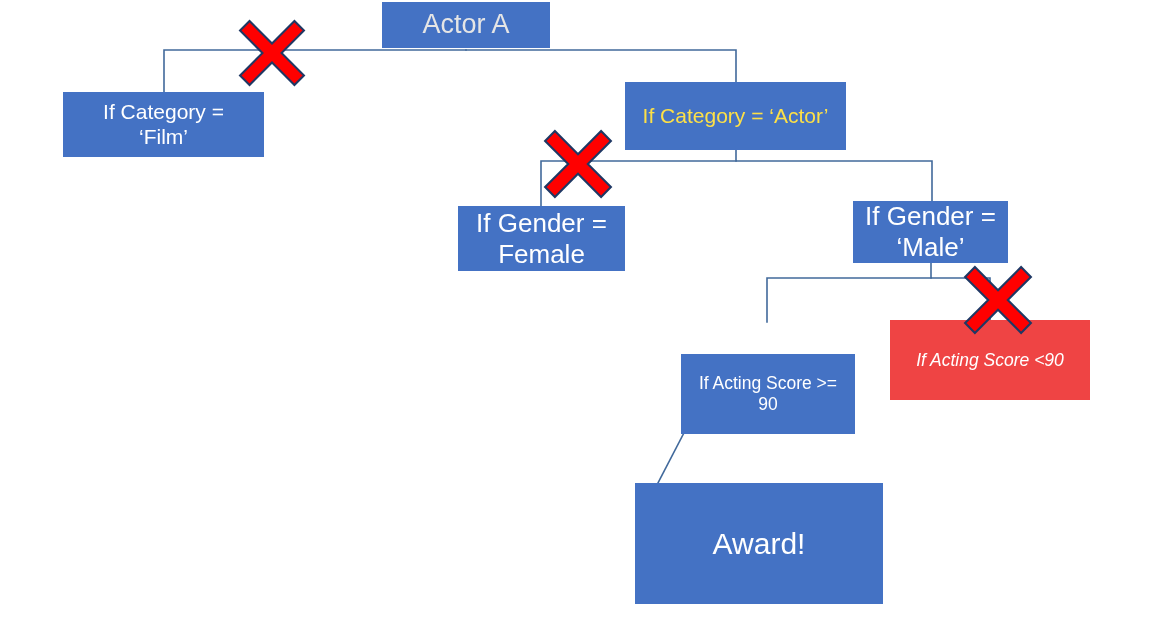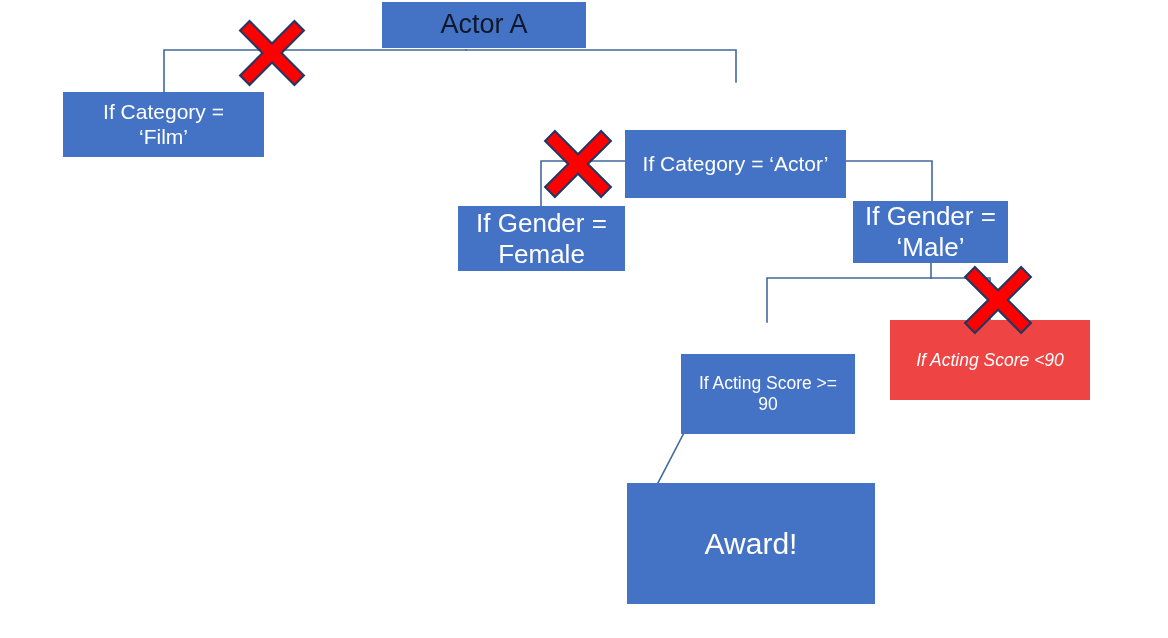--- a/index.html
+++ b/index.html
@@ -43,20 +43,21 @@
     font-size: 21px;
   }
   .node-l2 {
     font-size: 26px;
   }
   .node-l3 {
     font-size: 17.5px;
   }
   .node-leaf {
     font-size: 30px;
+    margin-left: 8px;
   }
   .xmark {
     position: absolute;
     pointer-events: none;
   }
 </style>
 </head>
 <body>
 
 <div id="canvas">
@@ -67,24 +68,24 @@
         <polyline points="466,50 736,50 736,82"></polyline>
         <polyline points="541,206 541,161 736,161"></polyline>
         <polyline points="736,150 736,161 932,161 932,201"></polyline>
         <polyline points="767,322 767,278 931,278"></polyline>
         <polyline points="931,263 931,278 990,278 990,320"></polyline>
         <polyline points="700,402 658,483"></polyline>
       </g>
   </svg>
 
   <div id="node-layer">
-      <div class="node node-root" style="left: 382px; top: 2px; width: 204px; height: 46px; background: rgb(68, 114, 196); color: #0f172a;"><span>Actor A</span></div>
+      <div class="node node-root" style="left: 382px; top: 2px; width: 168px; height: 46px; background: rgb(68, 114, 196); color: #e5e5e5;"><span>Actor A</span></div>
       <div class="node node-l1" style="left: 63px; top: 92px; width: 201px; height: 65px; background: rgb(68, 114, 196); color: rgb(255, 255, 255);"><span>If Category =
 ‘Film’</span></div>
-      <div class="node node-l1" style="left: 625px; top: 82px; width: 221px; height: 68px; background: rgb(68, 114, 196); color: #ffffff; margin-top: 48px;"><span>If Category = ‘Actor’</span></div>
+      <div class="node node-l1" style="left: 625px; top: 82px; width: 221px; height: 68px; background: rgb(68, 114, 196); color: #fde047;"><span>If Category = ‘Actor’</span></div>
       <div class="node node-l2" style="left: 458px; top: 206px; width: 167px; height: 65px; background: rgb(68, 114, 196); color: rgb(255, 255, 255);"><span>If Gender =
 Female</span></div>
       <div class="node node-l2" style="left: 853px; top: 201px; width: 155px; height: 62px; background: rgb(68, 114, 196); color: rgb(255, 255, 255);"><span>If Gender =
 ‘Male’</span></div>
       <div class="node node-l3" style="left: 681px; top: 322px; width: 174px; height: 80px; background: rgb(68, 114, 196); color: rgb(255, 255, 255); margin-top: 32px;"><span>If Acting Score &gt;=
 90</span></div>
       <div class="node node-l3" style="left: 890px; top: 320px; width: 200px; height: 80px; background: #ef4444; color: rgb(255, 255, 255); font-style: italic;"><span>If Acting Score &lt;90</span></div>
       <div class="node node-leaf" style="left: 627px; top: 483px; width: 248px; height: 121px; background: rgb(68, 114, 196); color: rgb(255, 255, 255);"><span>Award!</span></div>
     </div>
 

